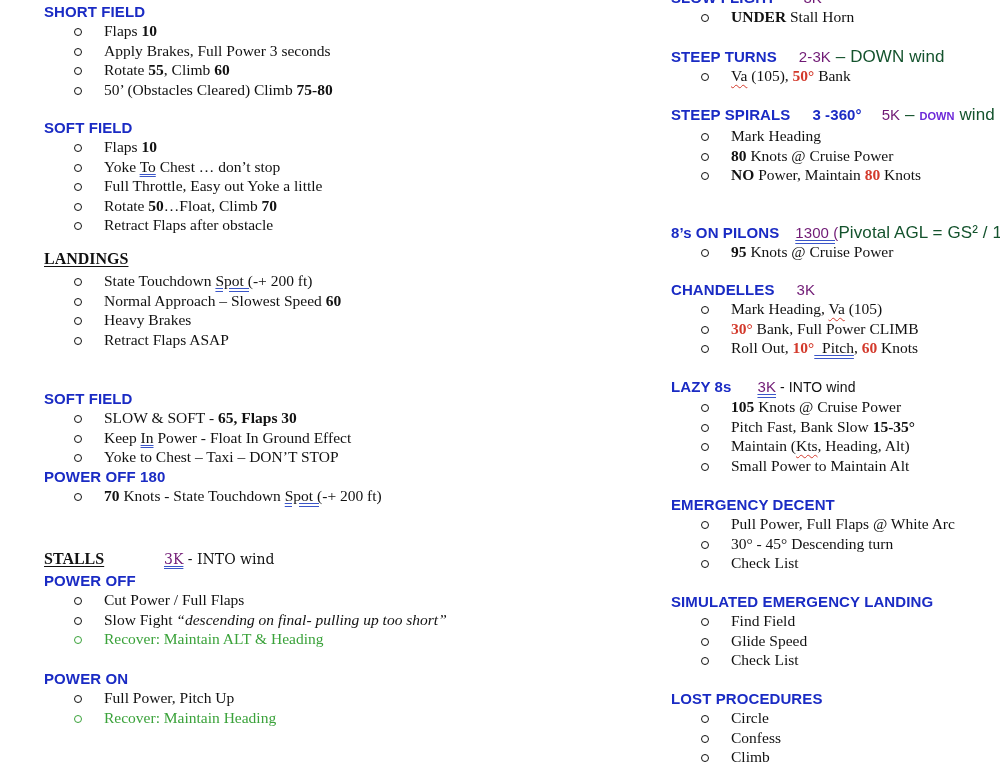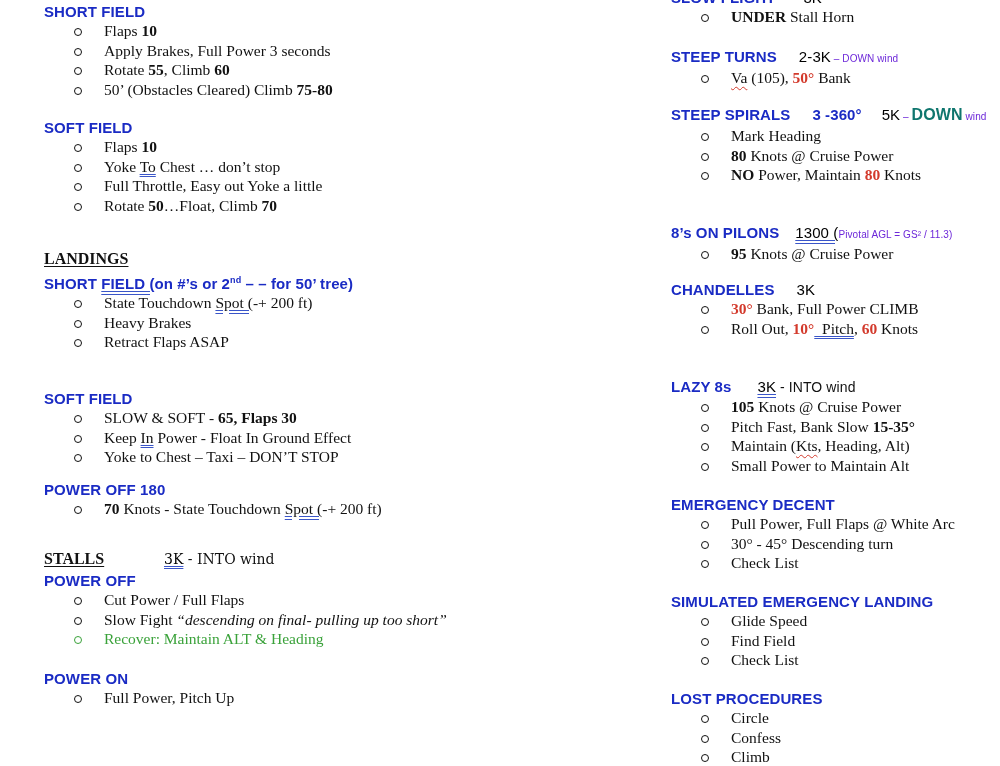--- a/index.html
+++ b/index.html
@@ -28,24 +28,24 @@
     position: relative; padding-left: 60px; font-size: 15.5px; line-height: 19.6px;
     font-family: "Liberation Serif", "DejaVu Serif", serif;
   }
   .col-right ul.items li { padding-left: 60px; }
   ul.items li::before {
     content: ""; position: absolute; left: 30px; top: 7px;
     width: 6px; height: 6px; border: 1.4px solid currentColor; border-radius: 50%;
   }
   li.green { color: #3aa23a; }
   b { font-weight: bold; }
-  .red { color: #000000; margin-top: 32px; }
+  .red { color: #701a75; margin-top: 32px; }
   .redb { color: #d33a2c; font-weight: bold; text-align: right; }
-  .sm { font-size: 10px; color: #6d28d9; font-weight: normal; }
-  .smb { font-size: 16px; color: #0f766e; font-weight: bold; }
+  .sm { font-size: 17px; color: #14532d; font-weight: normal; }
+  .smb { font-size: 11px; color: #6d28d9; font-weight: bold; }
   .note { font-weight: normal; color: #111; font-size: 14px; }
   .wavy { text-decoration: underline wavy #d33a2c; text-decoration-thickness: 1px; text-underline-offset: 3px; text-align: right; }
   .dbl { text-decoration: underline double #3a55c8; text-underline-offset: 2px; }
   .spacer { display: inline-block; width: 28px; }
   i { font-style: italic; }
 </style>
 </head>
 <body>
 
 <div class="col col-left">
@@ -60,43 +60,44 @@
     </ul>
   </div>
 
   <div class="sec" style="top:118px">
     <div class="h2">SOFT FIELD</div>
     <ul class="items">
       <li><span>Flaps </span><b>10</b></li>
       <li><span>Yoke </span><span class="dbl">To</span><span> Chest … don’t stop</span></li>
       <li><span>Full Throttle, Easy out Yoke a little</span></li>
       <li><span>Rotate </span><b>50</b><span>…Float, Climb </span><b>70</b></li>
+      <li><span>Retract Flaps after obstacle</span></li>
     </ul>
   </div>
 
   <div class="sec" style="top:247px">
     <div class="h1">LANDINGS</div>
-    <div class="h2"><span>SHORT </span><span class="dbl">FIELD  (</span><span>on #’s or 2</span><sup style="font-size:9px">nd</sup><span> – – for 50’ tree)</span></div>
     <ul class="items">
       <li><span>State Touchdown </span><span class="dbl">Spot  (</span><span>-+ 200 ft)</span></li>
+      <li><span>Normal Approach – Slowest Speed </span><b>60</b></li>
       <li><span>Heavy Brakes</span></li>
       <li><span>Retract Flaps ASAP</span></li>
     </ul>
   </div>
 
   <div class="sec" style="top:389px">
     <div class="h2">SOFT FIELD</div>
     <ul class="items">
       <li><span>SLOW &amp; SOFT - </span><b>65, Flaps 30</b></li>
       <li><span>Keep </span><span class="dbl">In</span><span> Power - Float In Ground Effect</span></li>
       <li><span>Yoke to Chest – Taxi – DON’T STOP</span></li>
     </ul>
   </div>
 
-  <div class="sec" style="top:480px">
+  <div class="sec" style="top:467px">
     <div class="h2">POWER OFF 180</div>
     <ul class="items">
       <li><b>70</b><span> Knots - State Touchdown </span><span class="dbl">Spot  (</span><span>-+ 200 ft)</span></li>
     </ul>
   </div>
 
   <div class="sec" style="top:547px">
     <div>
       <span class="h1" style="display:inline-block;width:92px">STALLS </span><span class="spacer"></span><span class="red" style="font-size:14px"><span class="dbl">3K</span></span><span class="note"> - </span><span class="note">INTO wind</span>
     </div>
@@ -105,20 +106,21 @@
       <li><span>Cut Power / Full Flaps</span></li>
       <li><span>Slow Fight </span><i>“descending on final- pulling up too short”</i></li>
       <li class="green"><span>Recover: Maintain ALT &amp; Heading</span></li>
     </ul>
   </div>
 
   <div class="sec" style="top:669px">
     <div class="h2">POWER ON</div>
     <ul class="items">
       <li><span>Full Power, Pitch Up</span></li>
+      <li class="green"><span>Recover: Maintain Heading</span></li>
     </ul>
   </div>
 </div>
 
 <div class="col col-right">
 
   <div class="sec" style="top:-12px">
     <div class="h2"><span>SLOW FLIGHT</span><span class="spacer"></span><span class="red" style="font-weight:normal">3K</span></div>
     <ul class="items">
       <li><b>UNDER</b><span> Stall Horn</span></li>
@@ -144,20 +146,21 @@
   <div class="sec" style="top:223px">
     <div class="h2"><span>8’s ON PILONS</span><span class="spacer" style="width:16px"></span><span class="red dbl" style="font-weight:normal">1300  (</span><span class="sm">Pivotal AGL =  GS² / 11.3)</span></div>
     <ul class="items">
       <li><b>95</b><span> Knots @ Cruise Power</span></li>
     </ul>
   </div>
 
   <div class="sec" style="top:280px">
     <div class="h2"><span>CHANDELLES</span><span class="spacer" style="width:22px"></span><span class="red" style="font-weight:normal">3K</span></div>
     <ul class="items">
+      <li><span>Mark Heading, </span><span class="wavy">Va</span><span> (105)</span></li>
       <li><span class="redb">30°</span><span> Bank, Full Power CLIMB</span></li>
       <li><span>Roll Out, </span><span class="redb">10°</span><span class="dbl" style="white-space:pre">  Pitch</span><span>, </span><span class="redb">60</span><span> Knots</span></li>
     </ul>
   </div>
 
   <div class="sec" style="top:377px">
     <div class="h2"><span>LAZY 8s</span><span class="spacer" style="width:26px"></span><span class="red dbl" style="font-weight:normal">3K</span><span class="note"> - </span><span class="note">INTO wind</span></div>
     <ul class="items">
       <li><b>105</b><span> Knots @ Cruise Power</span></li>
       <li><span>Pitch Fast, Bank Slow </span><b>15-35°</b></li>
@@ -171,22 +174,22 @@
     <ul class="items">
       <li><span>Pull Power, Full Flaps @ White Arc</span></li>
       <li><span>30° - 45° Descending turn</span></li>
       <li><span>Check List</span></li>
     </ul>
   </div>
 
   <div class="sec" style="top:592px">
     <div class="h2">SIMULATED EMERGENCY LANDING</div>
     <ul class="items">
+      <li><span>Find Field</span></li>
       <li><span>Glide Speed</span></li>
-      <li><span>Find Field</span></li>
       <li><span>Check List</span></li>
     </ul>
   </div>
 
   <div class="sec" style="top:689px">
     <div class="h2">LOST PROCEDURES</div>
     <ul class="items">
       <li><span>Circle</span></li>
       <li><span>Confess</span></li>
       <li><span>Climb</span></li>

